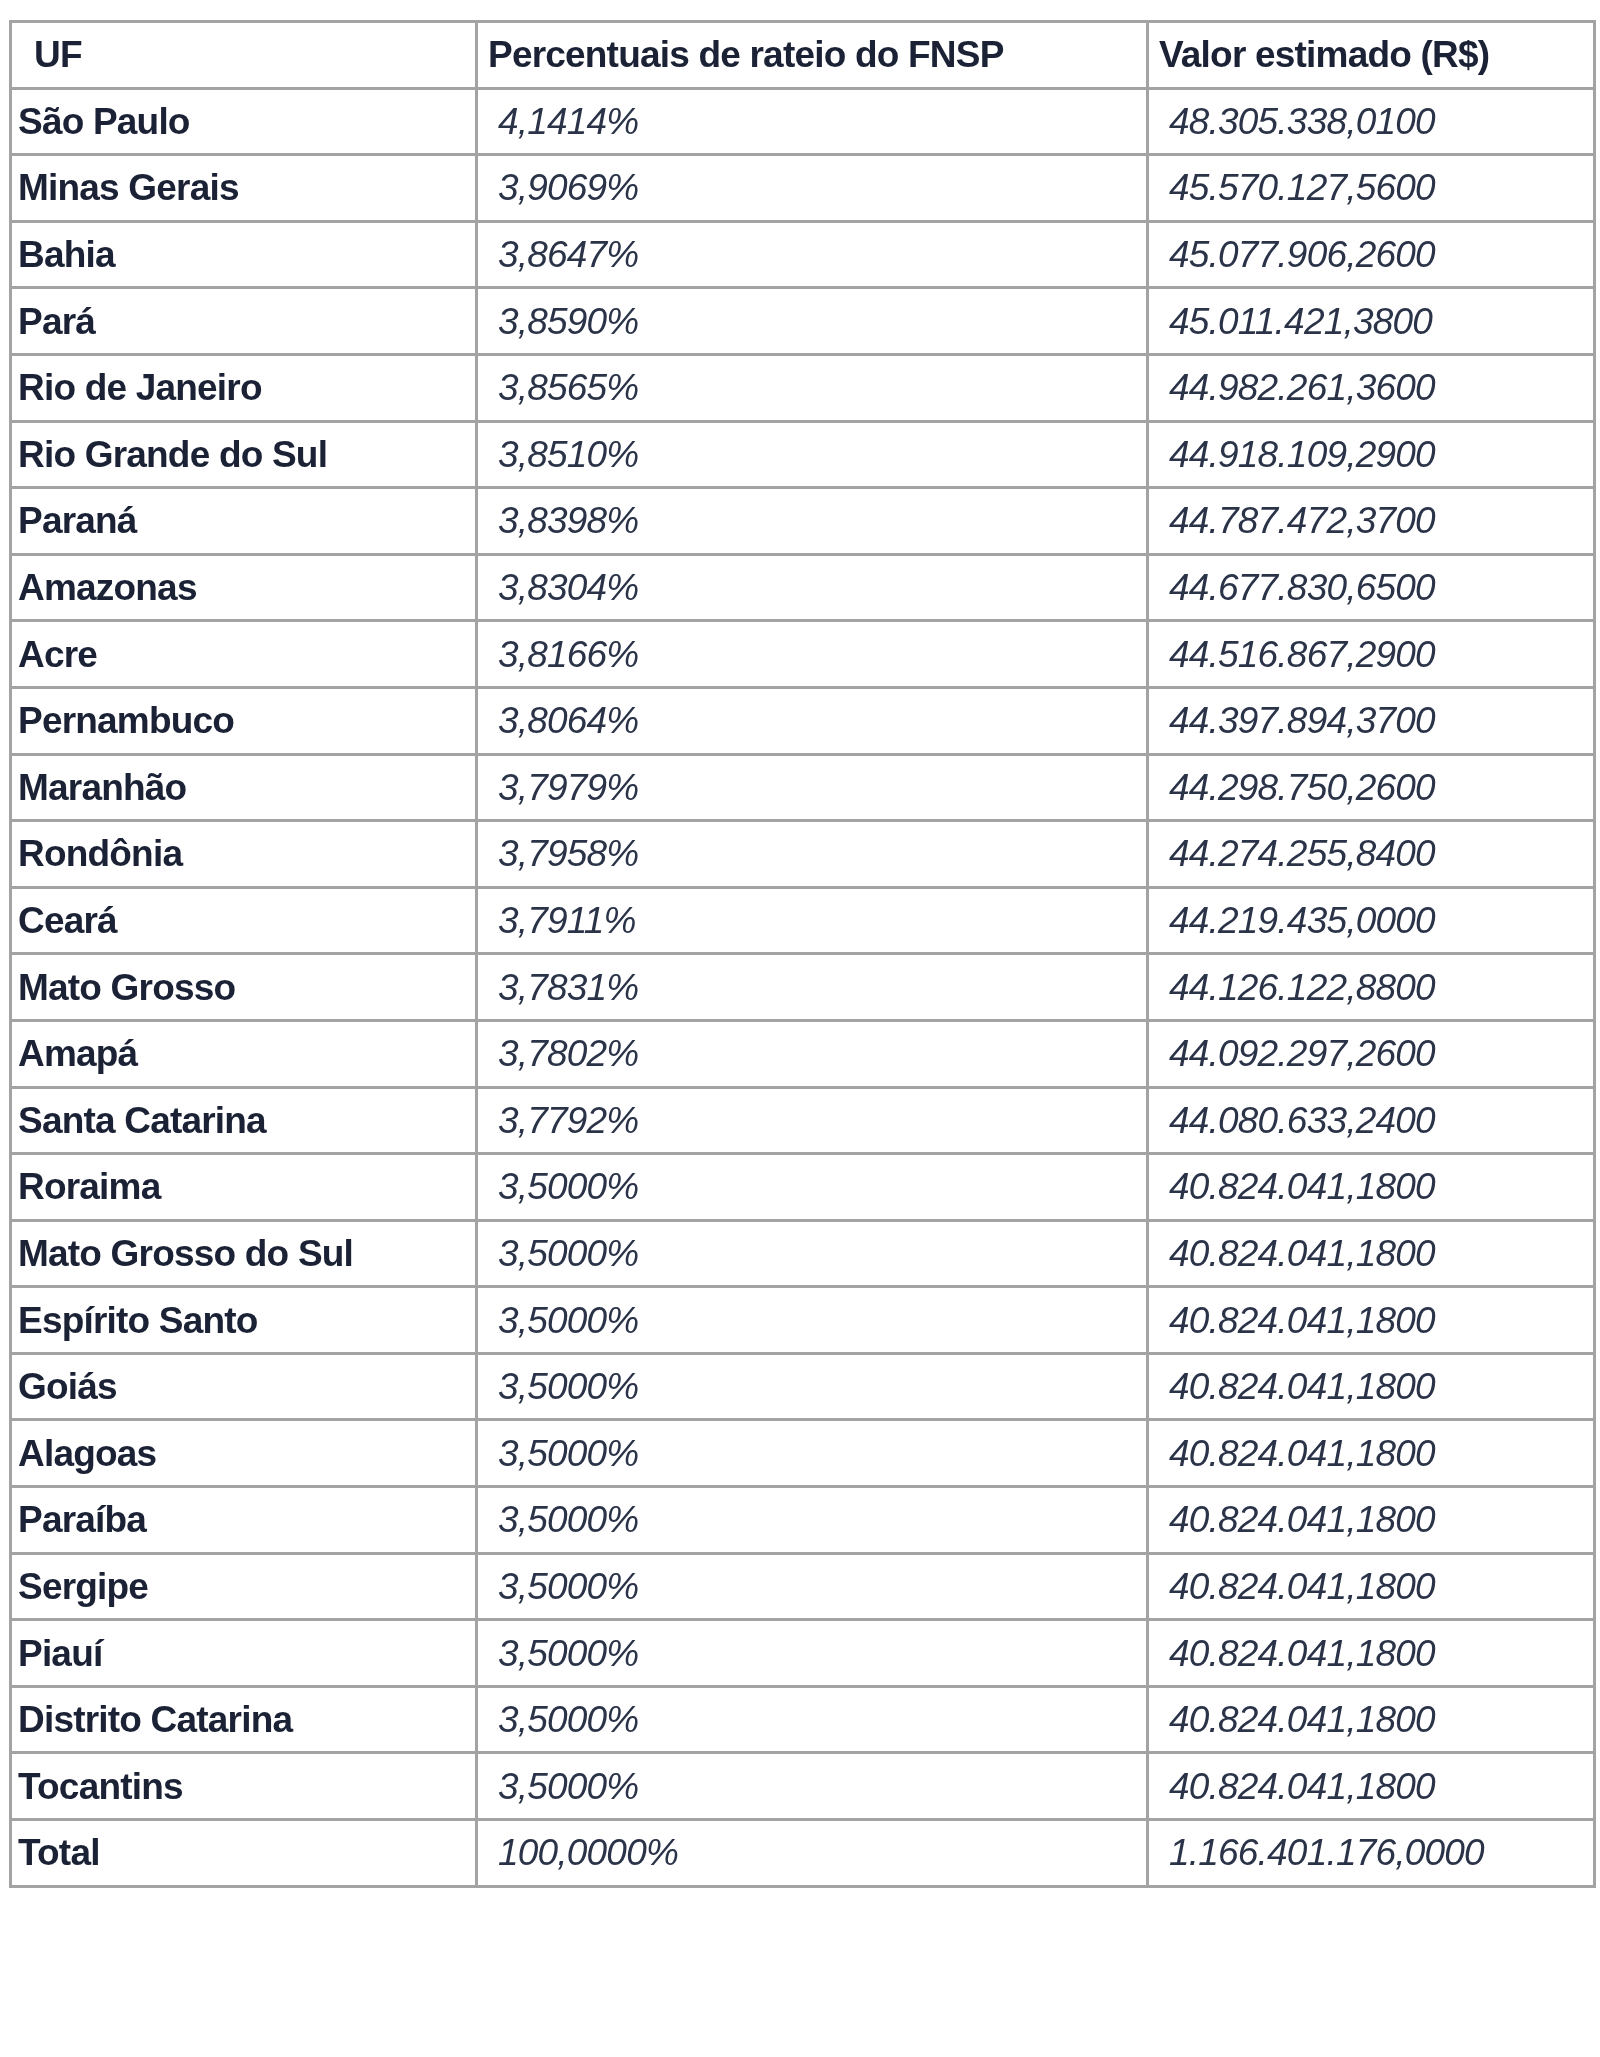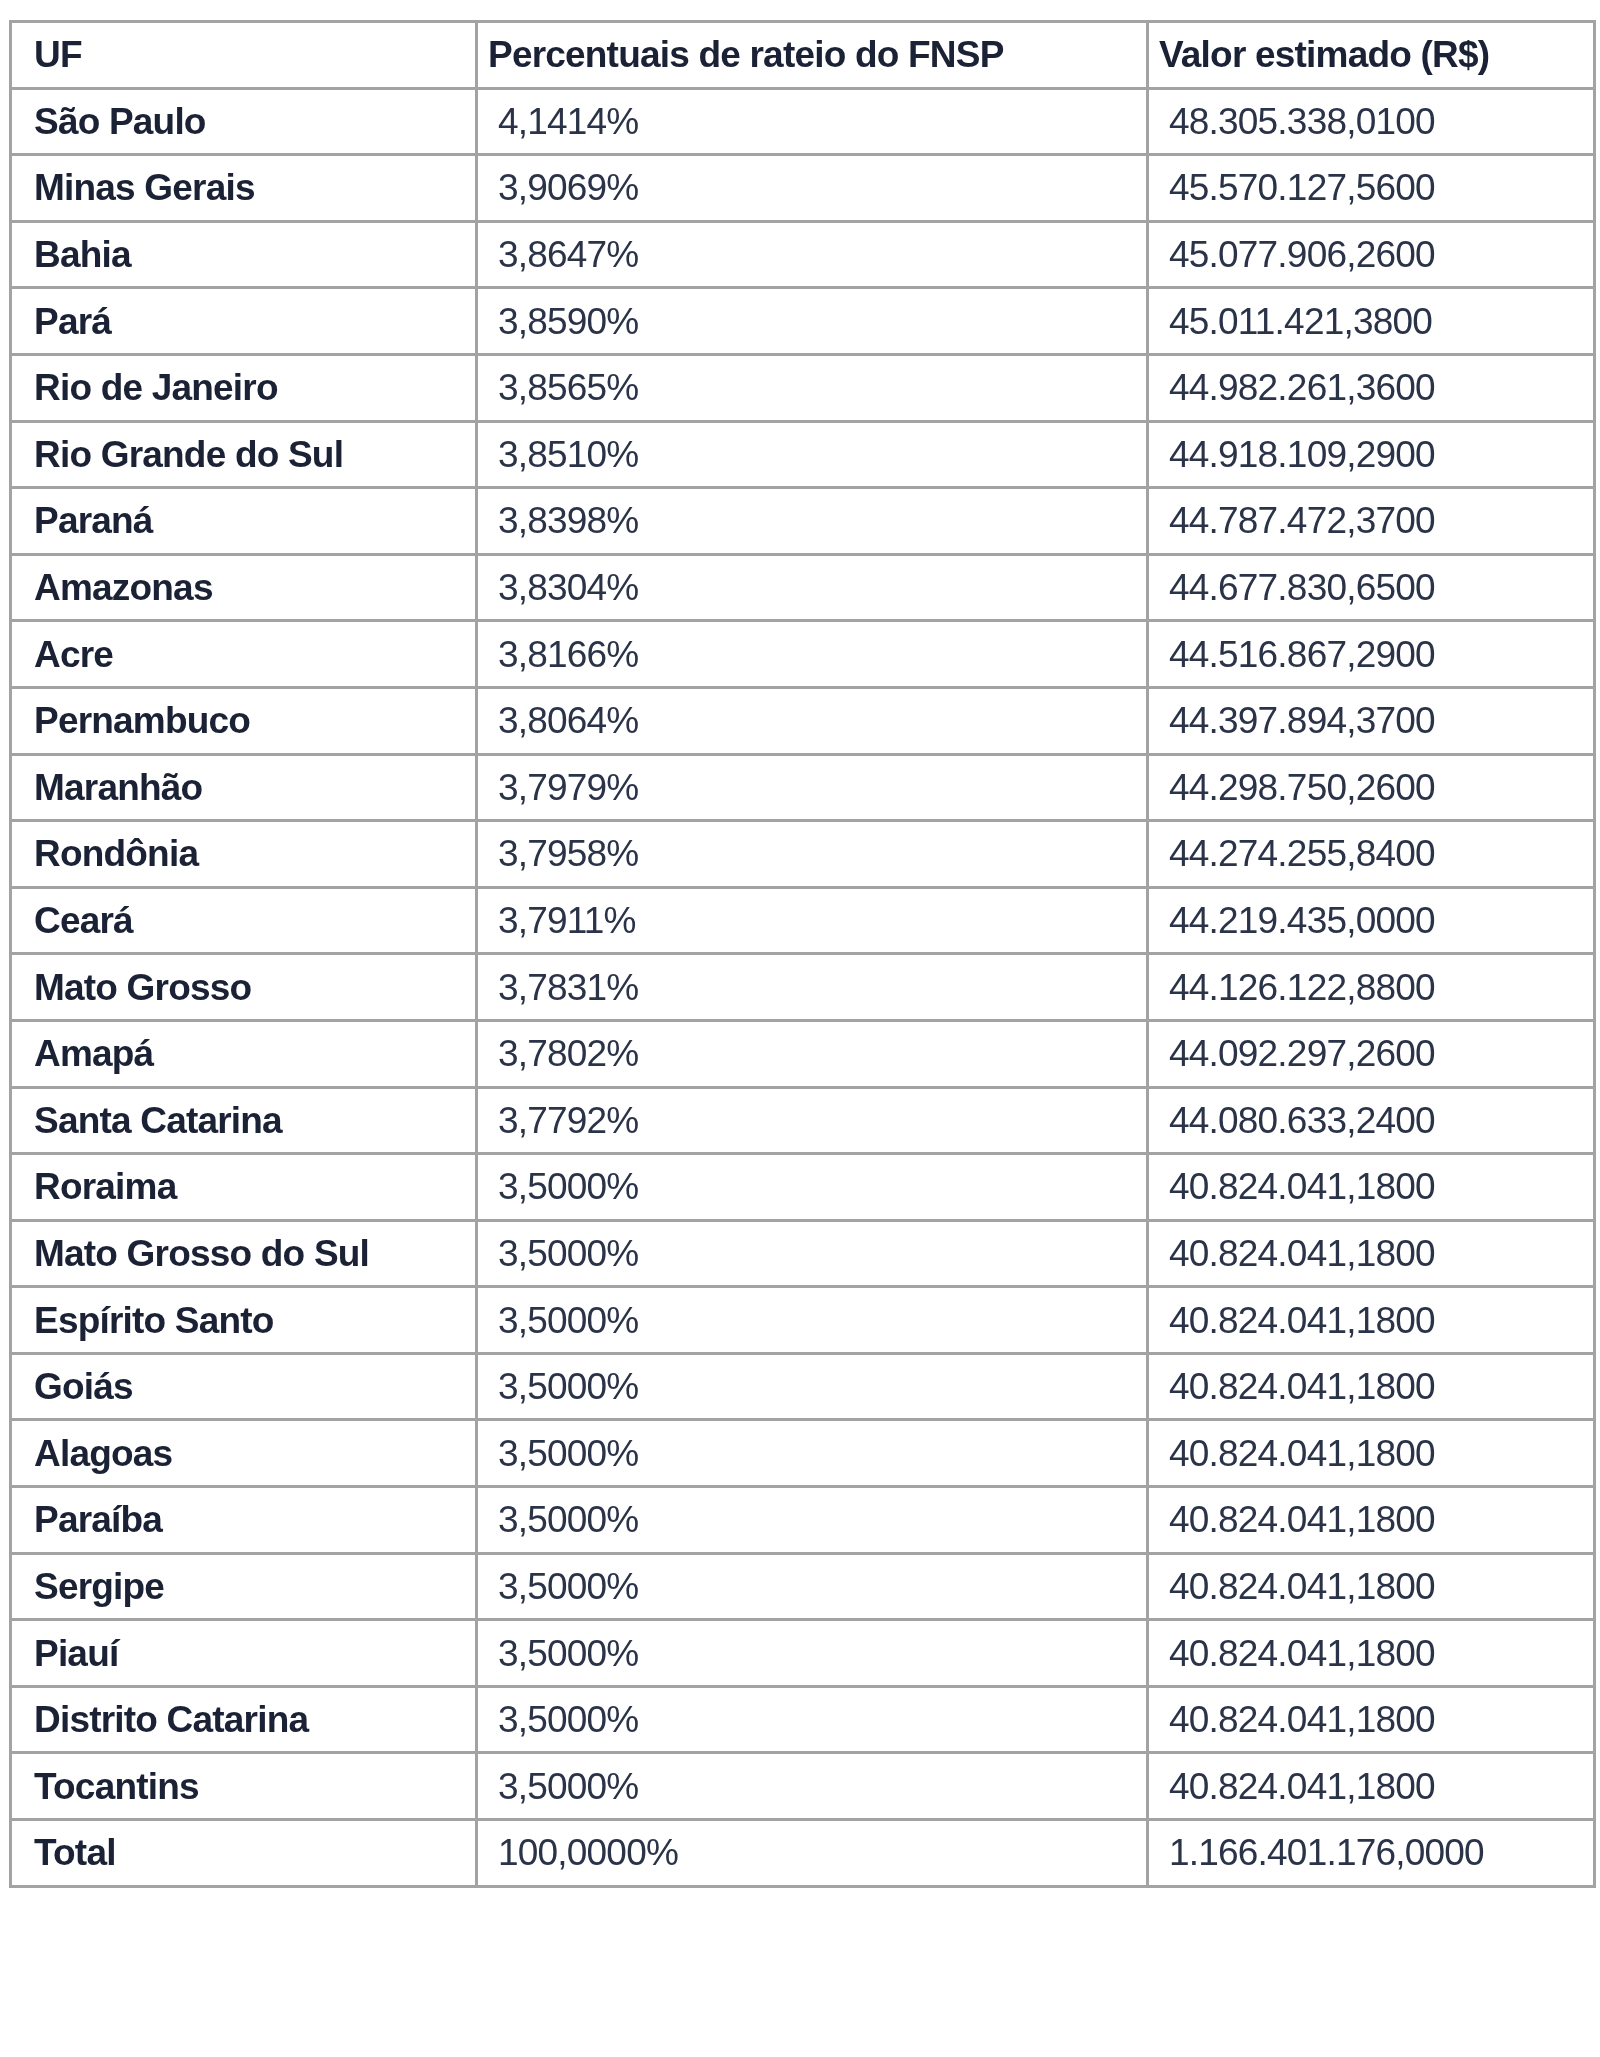--- a/index.html
+++ b/index.html
@@ -40,25 +40,26 @@
       overflow: hidden;
       letter-spacing: -0.8px;
     }
     th {
       font-weight: 700;
       color: #1b2235;
     }
     td.uf {
       font-weight: 700;
       color: #1b2235;
-      padding-left: 22px;
+      padding-left: 6px;
     }
     td.num {
       font-weight: 400;
       color: #2a3348;
+      font-style: italic;
     }
     th.h1 { padding-left: 22px; }
     th.h2, th.h3 { padding-left: 10px; }
   </style>
 </head>
 <body>
 
 <div class="table-wrap">
   <table>
     <colgroup>

